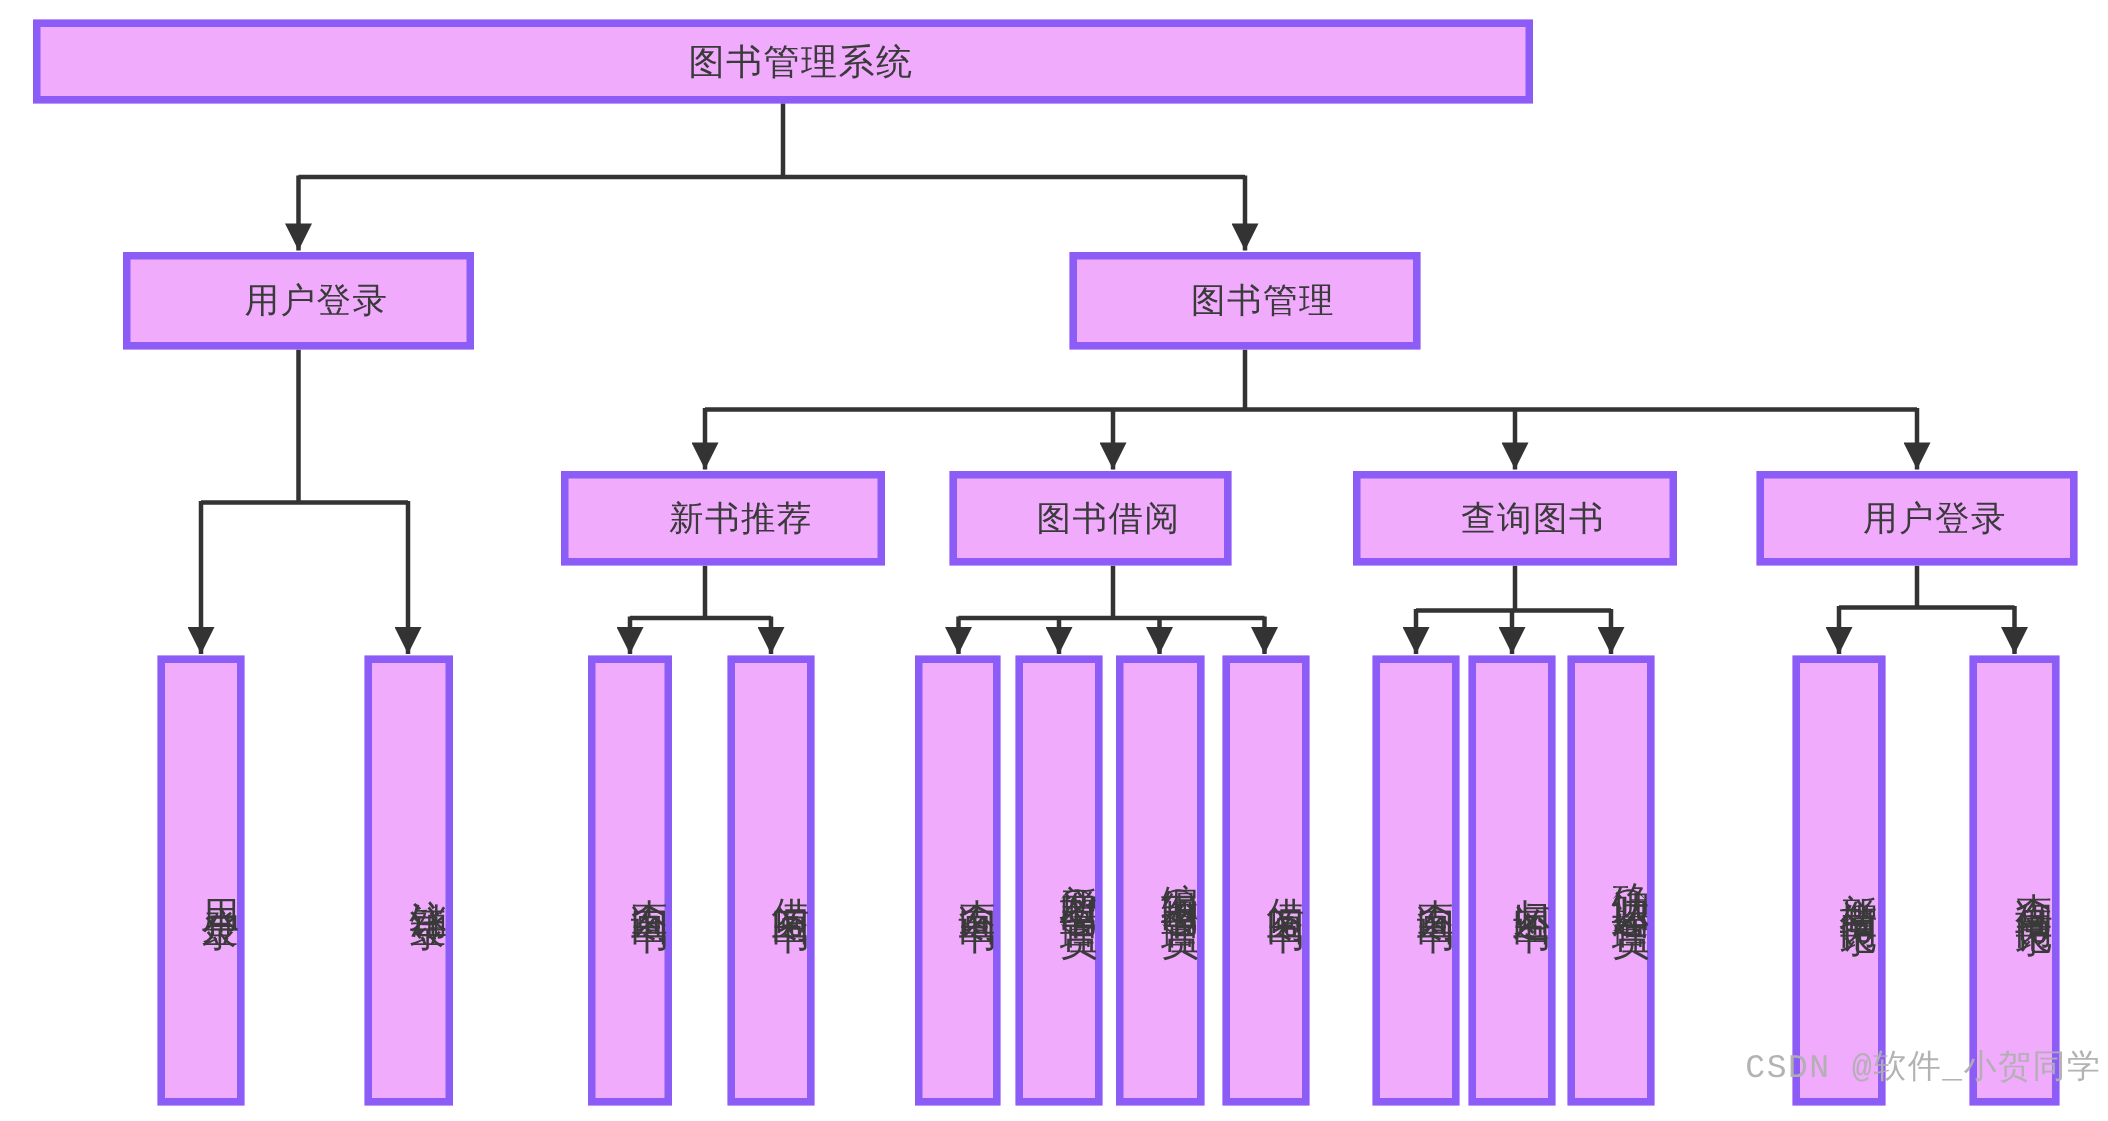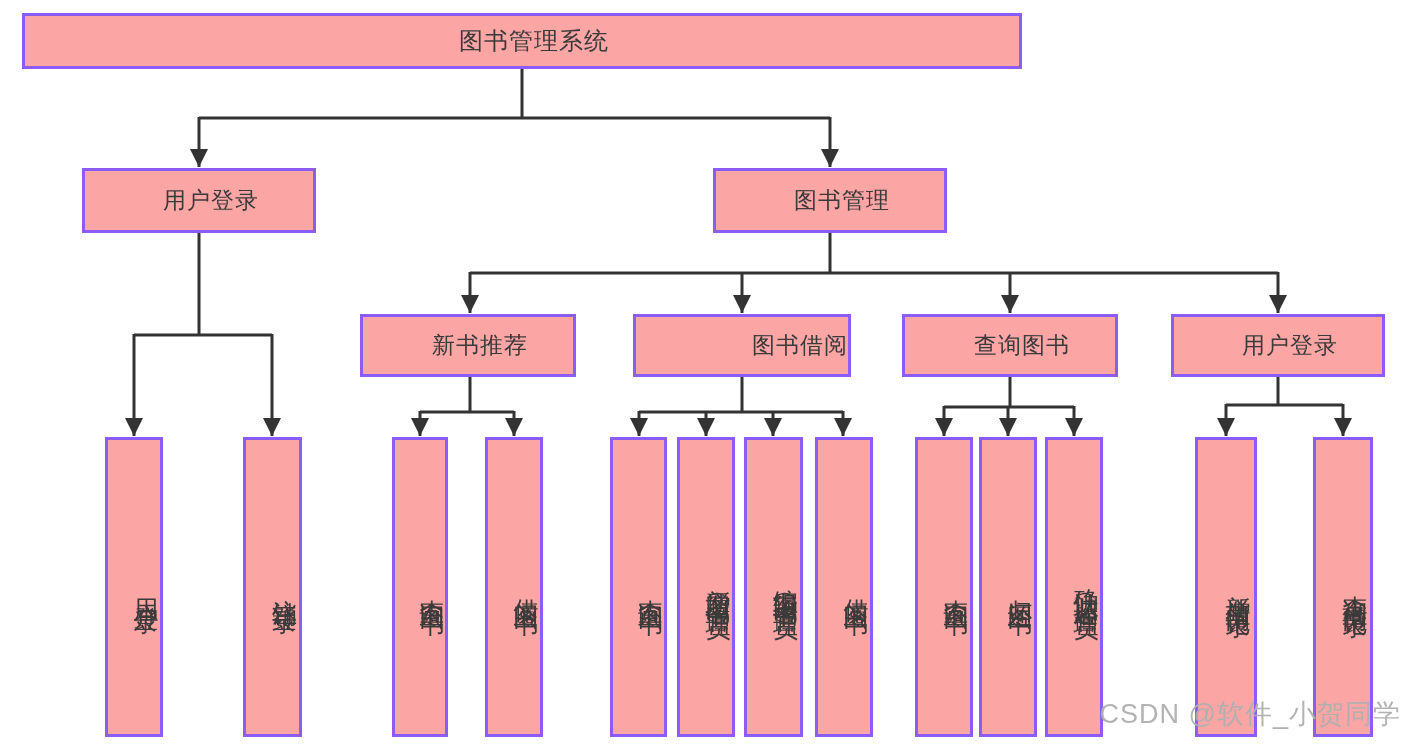--- a/index.html
+++ b/index.html
@@ -13,22 +13,22 @@
   }
   .connectors {
     position: absolute;
     left: 0; top: 0;
     width: 1405px; height: 747px;
     pointer-events: none;
   }
   .node {
     position: absolute;
     box-sizing: border-box;
-    background: #fca5a5;
-    border: 3px solid #8b5cf6;
+    background: #f0abfc;
+    border: 5px solid #8b5cf6;
     display: flex;
     align-items: center;
     justify-content: center;
     color: #3a3a3a;
     z-index: 2;
     padding-left: 24px;
   }
   .node .lbl { white-space: nowrap; }
   .node.h .lbl {
     font-size: 23px;
@@ -42,25 +42,26 @@
     writing-mode: vertical-rl;
     text-orientation: mixed;
     font-size: 25px;
     letter-spacing: 4px;
     line-height: 1;
   }
   .watermark {
     position: absolute;
     top: 696px;
     right: 4px;
-    font-size: 27px;
+    font-size: 22px;
     letter-spacing: 1px;
     color: rgba(175, 175, 175, 0.95);
     z-index: 6;
     white-space: nowrap;
+    font-family: Liberation Mono, monospace;
   }
 </style>
 </head>
 <body>
 
 <div class="stage">
 
   <svg class="connectors" viewBox="0 0 1405 747" xmlns="http://www.w3.org/2000/svg">
     <defs>
       <marker id="arrow" viewBox="0 0 10 10" refX="10" refY="5" markerWidth="8" markerHeight="6" orient="auto">
@@ -108,24 +109,24 @@
     <span class="lbl">图书管理系统</span>
   </div>
 
   <div class="node h" style="left:82px; top:168px; width:234px; height:65px;">
     <span class="lbl">用户登录</span>
   </div>
   <div class="node h" style="left:713px; top:168px; width:234px; height:65px;align-items:center;">
     <span class="lbl">图书管理</span>
   </div>
 
-  <div class="node h" style="left:360px; top:314px; width:216px; height:63px;justify-content:center;">
+  <div class="node h" style="left:374px; top:314px; width:216px; height:63px;justify-content:center;">
     <span class="lbl">新书推荐</span>
   </div>
-  <div class="node h" style="left:633px; top:314px; width:218px; height:63px;justify-content:flex-end;">
+  <div class="node h" style="left:633px; top:314px; width:188px; height:63px;">
     <span class="lbl">图书借阅</span>
   </div>
   <div class="node h" style="left:902px; top:314px; width:216px; height:63px;">
     <span class="lbl">查询图书</span>
   </div>
   <div class="node h" style="left:1171px; top:314px; width:214px; height:63px;">
     <span class="lbl">用户登录</span>
   </div>
 
   <div class="node v" style="left:105px; top:437px; width:58px; height:300px;">

